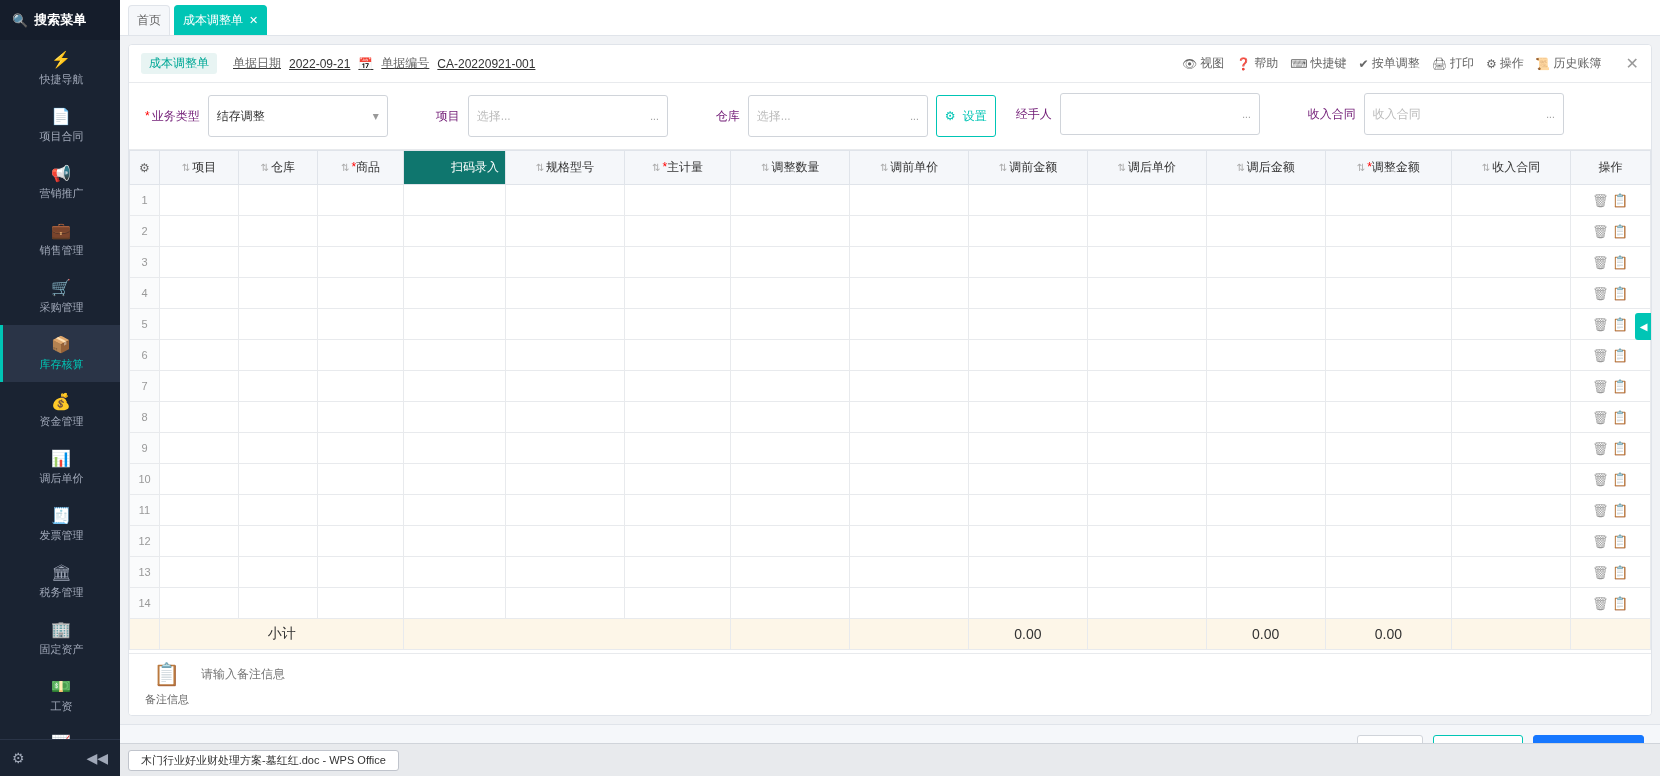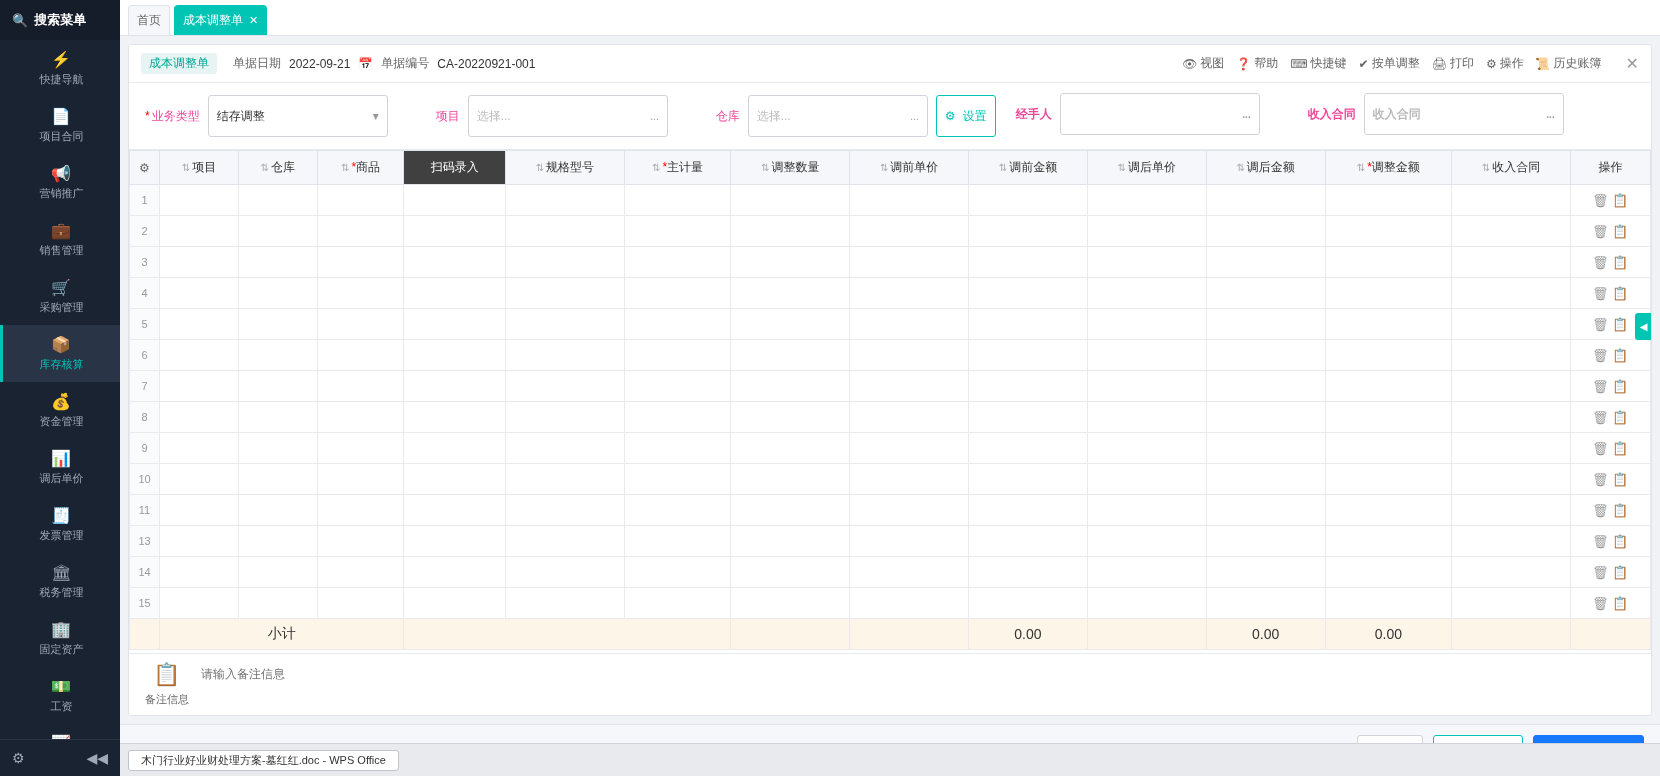--- a/index.html
+++ b/index.html
@@ -113,21 +113,21 @@
       flex-shrink: 0;
       background: #fff;
     }
     .doc-title-tag {
       background: #e8f4f3;
       color: #00a896;
       padding: 2px 8px;
       border-radius: 3px;
       font-size: 12px;
     }
-    .doc-header-info { display: flex; align-items: center; gap: 8px; font-size: 12px; color: #333; }
+    .doc-header-info { display: flex; align-items: center; gap: 8px; font-size: 12px; color: #333; text-decoration: underline; }
     .doc-header-info .label { color: #666; }
     .doc-header-actions {
       margin-left: auto;
       display: flex;
       align-items: center;
       gap: 12px;
       font-size: 12px;
       color: #666;
     }
     .doc-header-actions span { cursor: pointer; display: flex; align-items: center; gap: 3px; }
@@ -142,21 +142,21 @@
       flex-shrink: 0;
       background: #fff;
       flex-wrap: wrap;
     }
     .form-row {
       display: flex;
       align-items: center;
       gap: 8px;
       flex: 1;
     }
-    .form-label { color: #ec4899; font-size: 12px; white-space: nowrap; }
+    .form-label { color: #701a75; font-size: 12px; white-space: nowrap; }
     .form-label.required::before { content: '*'; color: #f00; margin-right: 2px; }
     .form-input {
       border: 1px solid #d0d4da;
       border-radius: 3px;
       padding: 20px 8px;
       font-size: 12px;
       min-width: 160px;
       display: flex;
       align-items: center;
       justify-content: space-between;
@@ -186,21 +186,21 @@
     }
     .data-table th {
       padding: 8px 6px;
       border: 1px solid #e0e4ea;
       color: #333;
       font-weight: normal;
       white-space: nowrap;
       position: relative;
       text-align: center;
     }
-    .data-table th.highlight { background: #404040; color: #fff; }
+    .data-table th.highlight { background: #0f766e; color: #fff; text-align: right; }
     .data-table th .sort-icon { color: #aaa; margin-right: 2px; font-size: 10px; }
     .data-table td {
       padding: 0;
       border: 1px solid #e8eaed;
       height: 30px;
       text-align: center;
     }
     .data-table td.row-num {
       color: #999;
       font-size: 11px;
@@ -434,21 +434,21 @@
         <span class="form-label" style="margin-left:40px;">仓库</span>
         <div class="form-input" style="min-width:180px;">
           <span class="placeholder">选择...</span>
           <span class="dots">...</span>
         </div>
         <div class="form-input" style="min-width:60px; margin-left: auto; color:#00c5b5; border-color:#00c5b5;">
           <span>⚙</span>
           <span>设置</span>
         </div>
       </div>
-      <div class="form-row" style="margin-top:-4px;font-weight:bold;">
+      <div class="form-row" style="margin-top:-4px;">
         <span class="form-label">经手人</span>
         <div class="form-input" style="min-width:200px;">
           <span class="placeholder"></span>
           <span class="dots">...</span>
         </div>
         <span class="form-label" style="margin-left:40px;">收入合同</span>
         <div class="form-input" style="min-width:200px;">
           <span class="placeholder">收入合同</span>
           <span class="dots">...</span>
         </div>
@@ -713,20 +713,42 @@
               <td></td>
               <td></td>
               <td>
                 <div class="action-cell">
                   <span class="action-btn">🗑</span>
                   <span class="action-btn">📋</span>
                 </div>
               </td>
             </tr>
             <tr>
+              <td class="row-num">12</td>
+              <td></td>
+              <td></td>
+              <td></td>
+              <td></td>
+              <td></td>
+              <td></td>
+              <td></td>
+              <td></td>
+              <td></td>
+              <td></td>
+              <td></td>
+              <td></td>
+              <td></td>
+              <td>
+                <div class="action-cell">
+                  <span class="action-btn">🗑</span>
+                  <span class="action-btn">📋</span>
+                </div>
+              </td>
+            </tr>
+            <tr>
               <td class="row-num">13</td>
               <td></td>
               <td></td>
               <td></td>
               <td></td>
               <td></td>
               <td></td>
               <td></td>
               <td></td>
               <td></td>
@@ -736,42 +758,20 @@
               <td></td>
               <td>
                 <div class="action-cell">
                   <span class="action-btn">🗑</span>
                   <span class="action-btn">📋</span>
                 </div>
               </td>
             </tr>
             <tr>
               <td class="row-num">14</td>
-              <td></td>
-              <td></td>
-              <td></td>
-              <td></td>
-              <td></td>
-              <td></td>
-              <td></td>
-              <td></td>
-              <td></td>
-              <td></td>
-              <td></td>
-              <td></td>
-              <td></td>
-              <td>
-                <div class="action-cell">
-                  <span class="action-btn">🗑</span>
-                  <span class="action-btn">📋</span>
-                </div>
-              </td>
-            </tr>
-            <tr>
-              <td class="row-num">15</td>
               <td></td>
               <td></td>
               <td></td>
               <td></td>
               <td></td>
               <td></td>
               <td></td>
               <td></td>
               <td></td>
               <td></td>

